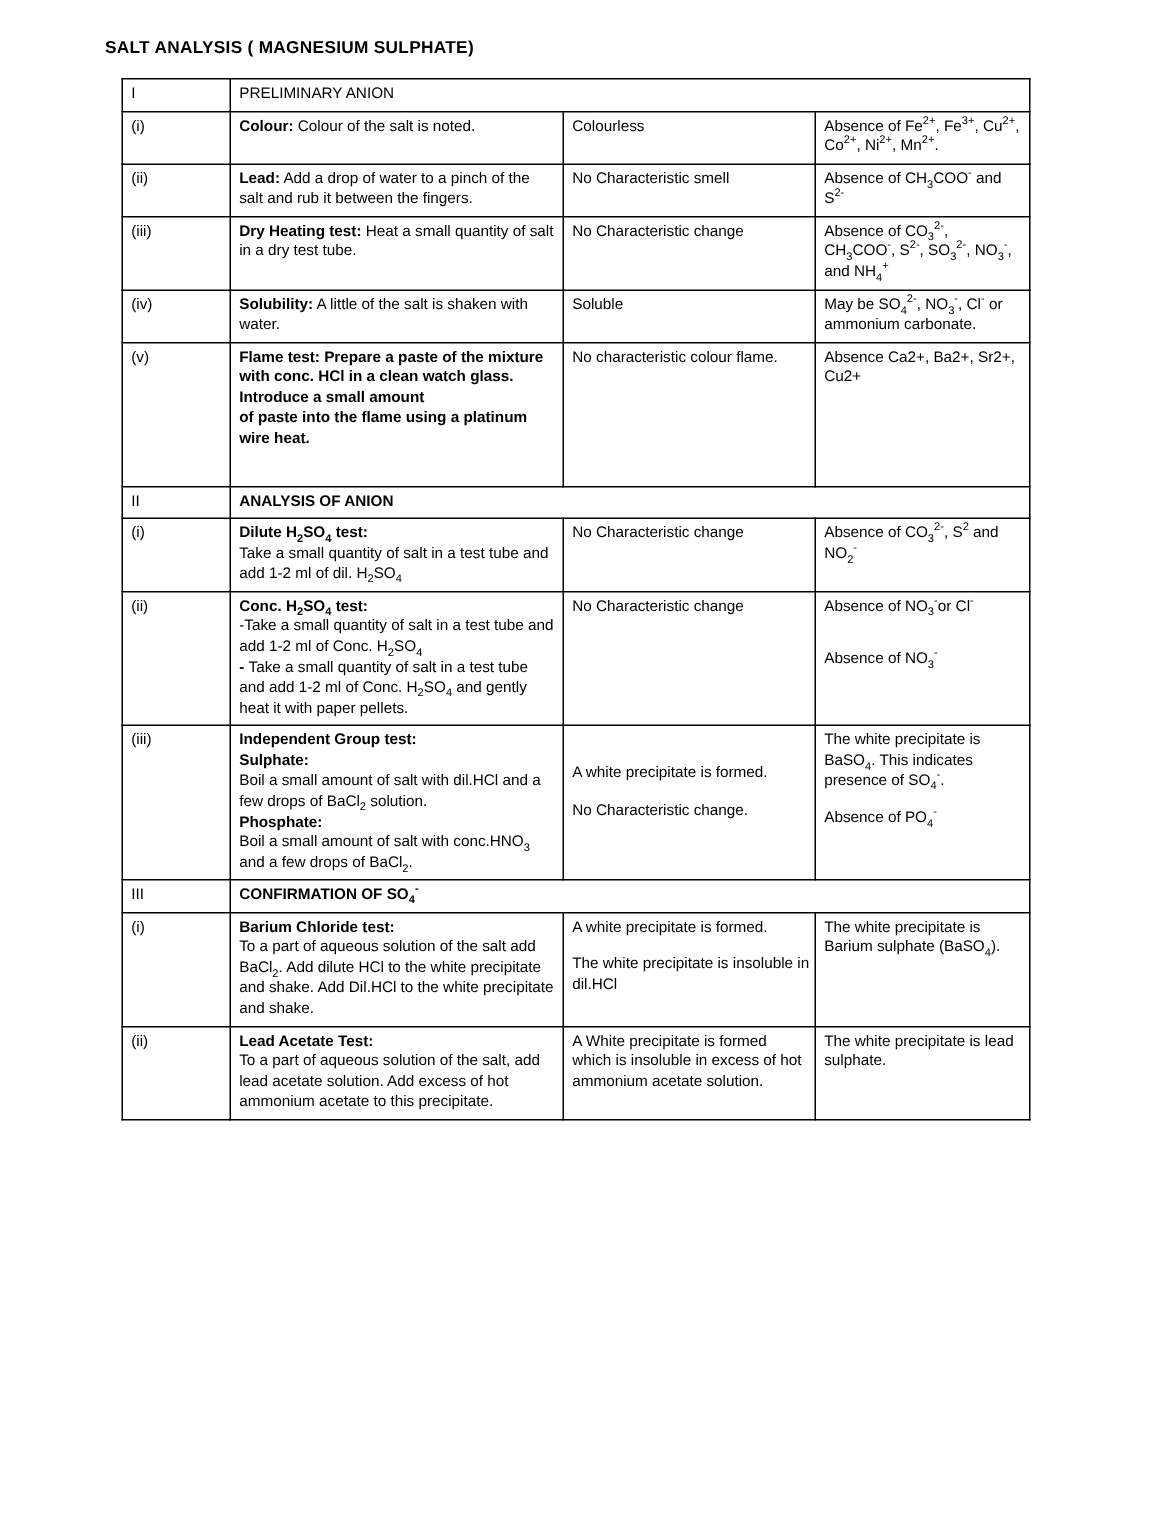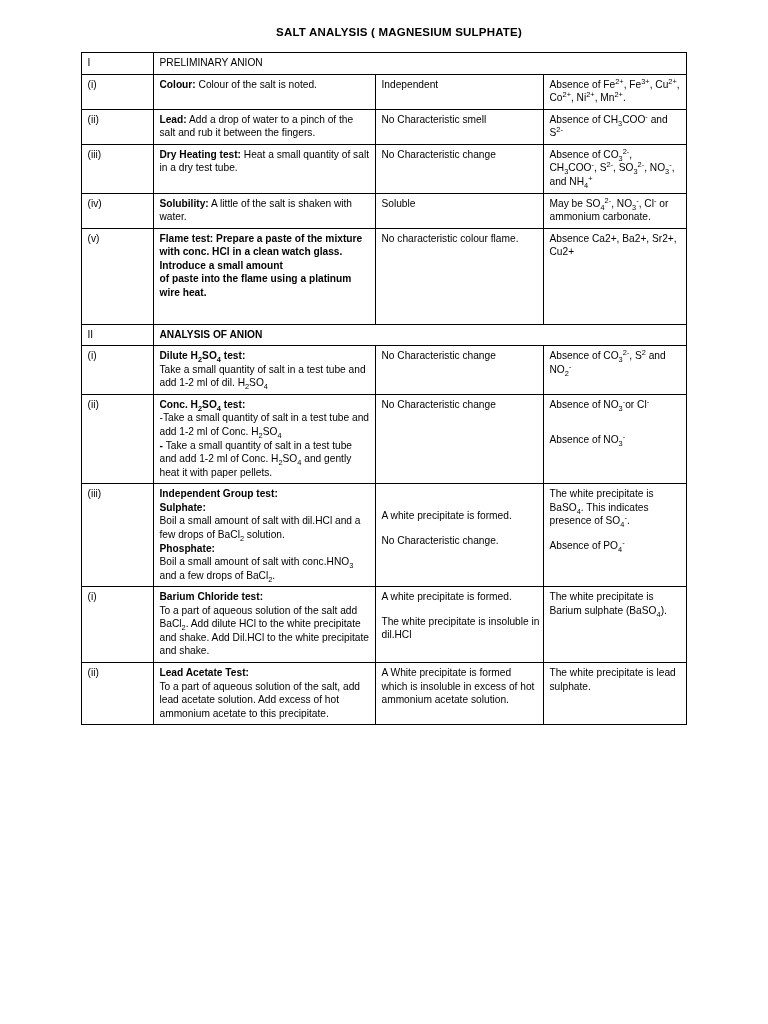--- a/index.html
+++ b/index.html
@@ -17,21 +17,20 @@
   .page {
     width: 768px;
     height: 1024px;
     position: relative;
     box-sizing: border-box;
     padding: 26px 40px 0 40px;
   }
   .doc-title {
     font-size: 11.5px;
     font-weight: bold;
-    text-align: center;
     letter-spacing: 0.2px;
     margin: 0 0 14px 0;
     padding-left: 30px;
   }
   table.salt {
     border-collapse: collapse;
     width: 604px;
     margin: 0 auto;
     table-layout: fixed;
   }
@@ -75,21 +74,21 @@
     <tbody>
 
       <tr>
         <td>I</td>
         <td colspan="3" class="sec-label">PRELIMINARY ANION</td>
       </tr>
 
       <tr>
         <td>(i)</td>
         <td><span class="b">Colour:</span><span> Colour of the salt is noted.</span></td>
-        <td>Independent</td>
+        <td>Colourless</td>
         <td>Absence of Fe<sup>2+</sup>, Fe<sup>3+</sup>, Cu<sup>2+</sup>, Co<sup>2+</sup>, Ni<sup>2+</sup>, Mn<sup>2+</sup>.</td>
       </tr>
 
       <tr>
         <td>(ii)</td>
         <td><span class="b">Lead:</span><span> Add a drop of water to a pinch of the salt and rub it between the fingers.</span></td>
         <td>No Characteristic smell</td>
         <td>Absence of CH<sub>3</sub>COO<sup>-</sup> and S<sup>2-</sup></td>
       </tr>
 
@@ -164,20 +163,24 @@
           <span class="gap"></span>
           <span class="blk"> No Characteristic change.</span>
         </td>
         <td>
           <span class="blk">The white precipitate is BaSO<sub>4</sub>. This indicates presence of SO<sub>4</sub><sup>-</sup>.</span>
           <span class="gap"></span>
           <span class="blk">Absence of PO<sub>4</sub><sup>-</sup></span>
         </td>
       </tr>
 
+      <tr>
+        <td>III</td>
+        <td colspan="3" class="sec-title">CONFIRMATION OF SO<sub>4</sub><sup>-</sup></td>
+      </tr>
 
       <tr>
         <td>(i)</td>
         <td>
           <span class="b blk">Barium Chloride test:</span>
           <span class="blk">To a part of aqueous solution of the salt add BaCl<sub>2</sub>. Add dilute HCl to the white precipitate and shake. Add Dil.HCl to the white precipitate and shake.</span>
         </td>
         <td>
           <span class="blk">A white precipitate is formed.</span>
           <span class="gap"></span>

